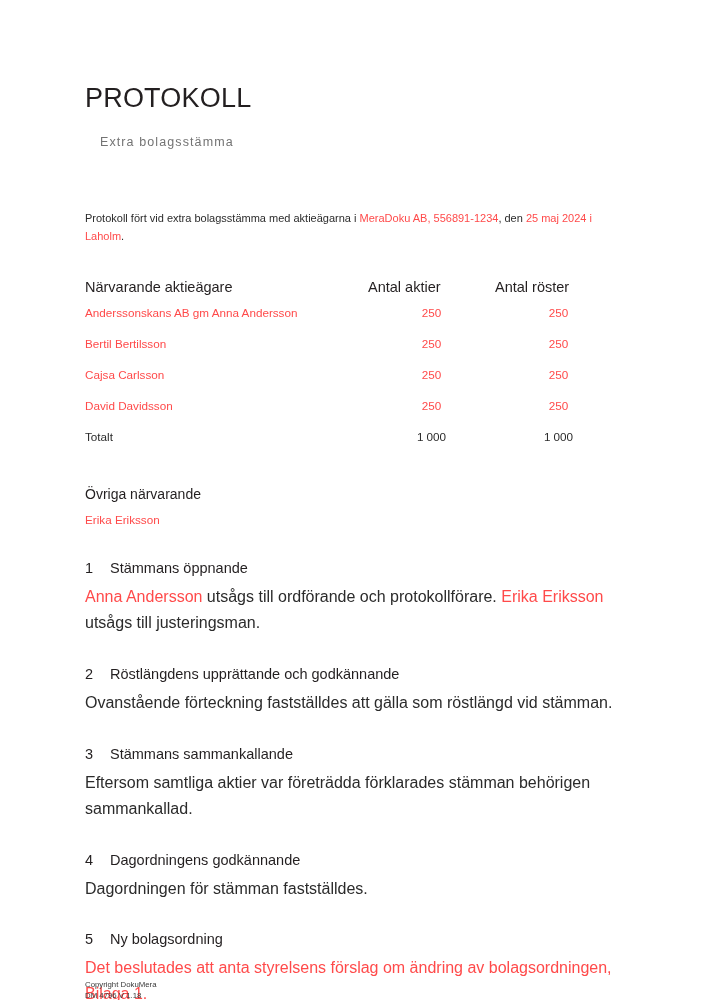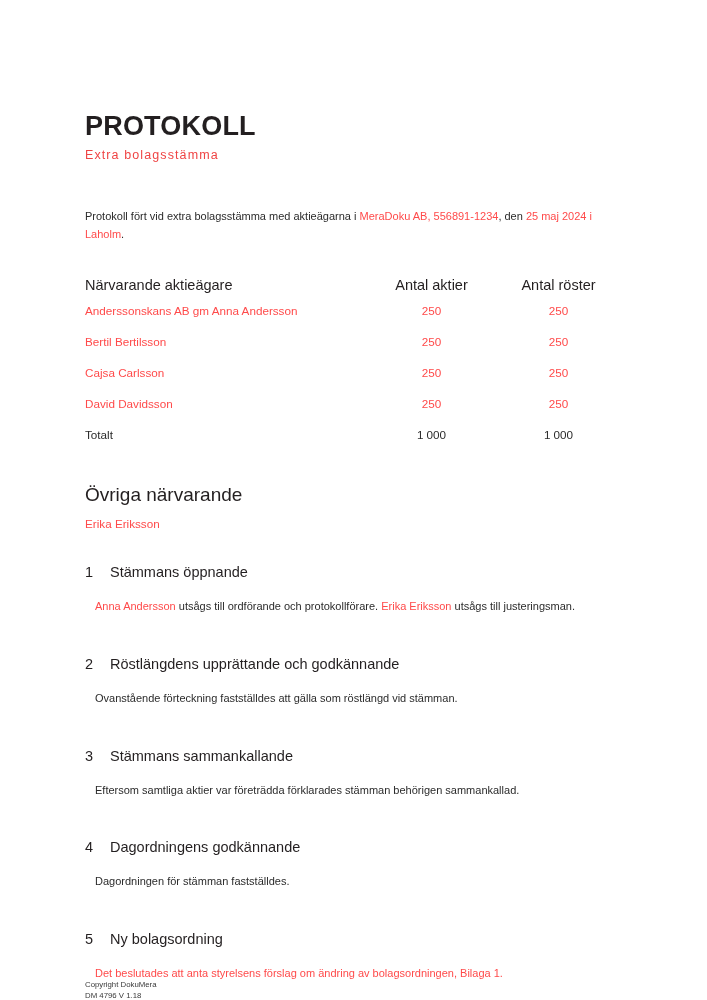--- a/index.html
+++ b/index.html
@@ -26,33 +26,33 @@
   .content {
     position: absolute;
     left: 85px;
     top: 0;
     width: 537px;
   }
 
   
   .doc-title {
     font-size: 27px;
-    font-weight: 700;
+    font-weight: 400;
     letter-spacing: 0.2px;
     color: #231f20;
     margin: 0;
-    padding-top: 112px;
+    padding-top: 84px;
     line-height: 1.1;
   }
   .doc-subtitle {
     font-size: 12.5px;
     font-weight: 400;
     letter-spacing: 1.1px;
-    color: #ef4444;
-    margin: 0;
+    color: #737373;
+    margin: 15px;
     padding-top: 6px;
   }
 
   
   .intro {
     font-size: 11px;
     line-height: 1.62;
     margin: 0;
     padding-top: 46px;
     color: #2b2b2b;
@@ -68,41 +68,41 @@
   }
   .table th {
     font-size: 14.5px;
     font-weight: 400;
     color: #231f20;
     text-align: left;
     padding: 0 0 6px 0;
     vertical-align: bottom;
   }
   .table th.num {
-    text-align: center;
+    text-align: left;
   }
   .table td {
     font-size: 11.7px;
     padding: 5px 0 5px 0;
     height: 21px;
     vertical-align: top;
     color: #2b2b2b;
   }
   .table td.num {
     text-align: center;
   }
   .table tr.shareholder td { color: #ff4a4a; margin-top: 8px; }
   .table tr.total td { color: #2b2b2b; }
   .col-name  { width: 283px; }
   .col-share { width: 127px; }
   .col-votes { width: 127px; }
 
   
   .subhead {
-    font-size: 19px;
+    font-size: 14px;
     font-weight: 400;
     color: #231f20;
     margin: 0;
     padding-top: 30px;
   }
   .subhead-body {
     font-size: 11.7px;
     margin: 0;
     padding-top: 9px;
     line-height: 1.6;
@@ -117,23 +117,23 @@
     margin: 0;
     display: flex;
     align-items: baseline;
   }
   .section-num {
     display: inline-block;
     width: 25px;
     flex: 0 0 25px;
   }
   .section-body {
-    font-size: 11px;
+    font-size: 16px;
     line-height: 1.62;
-    margin: 10px;
+    margin: 0;
     padding-top: 8px;
     color: #2b2b2b;
   }
   .section-body.all-red { color: #ff4a4a; }
 
   
   .page-number {
     position: absolute;
     left: 0;
     top: 919px;

